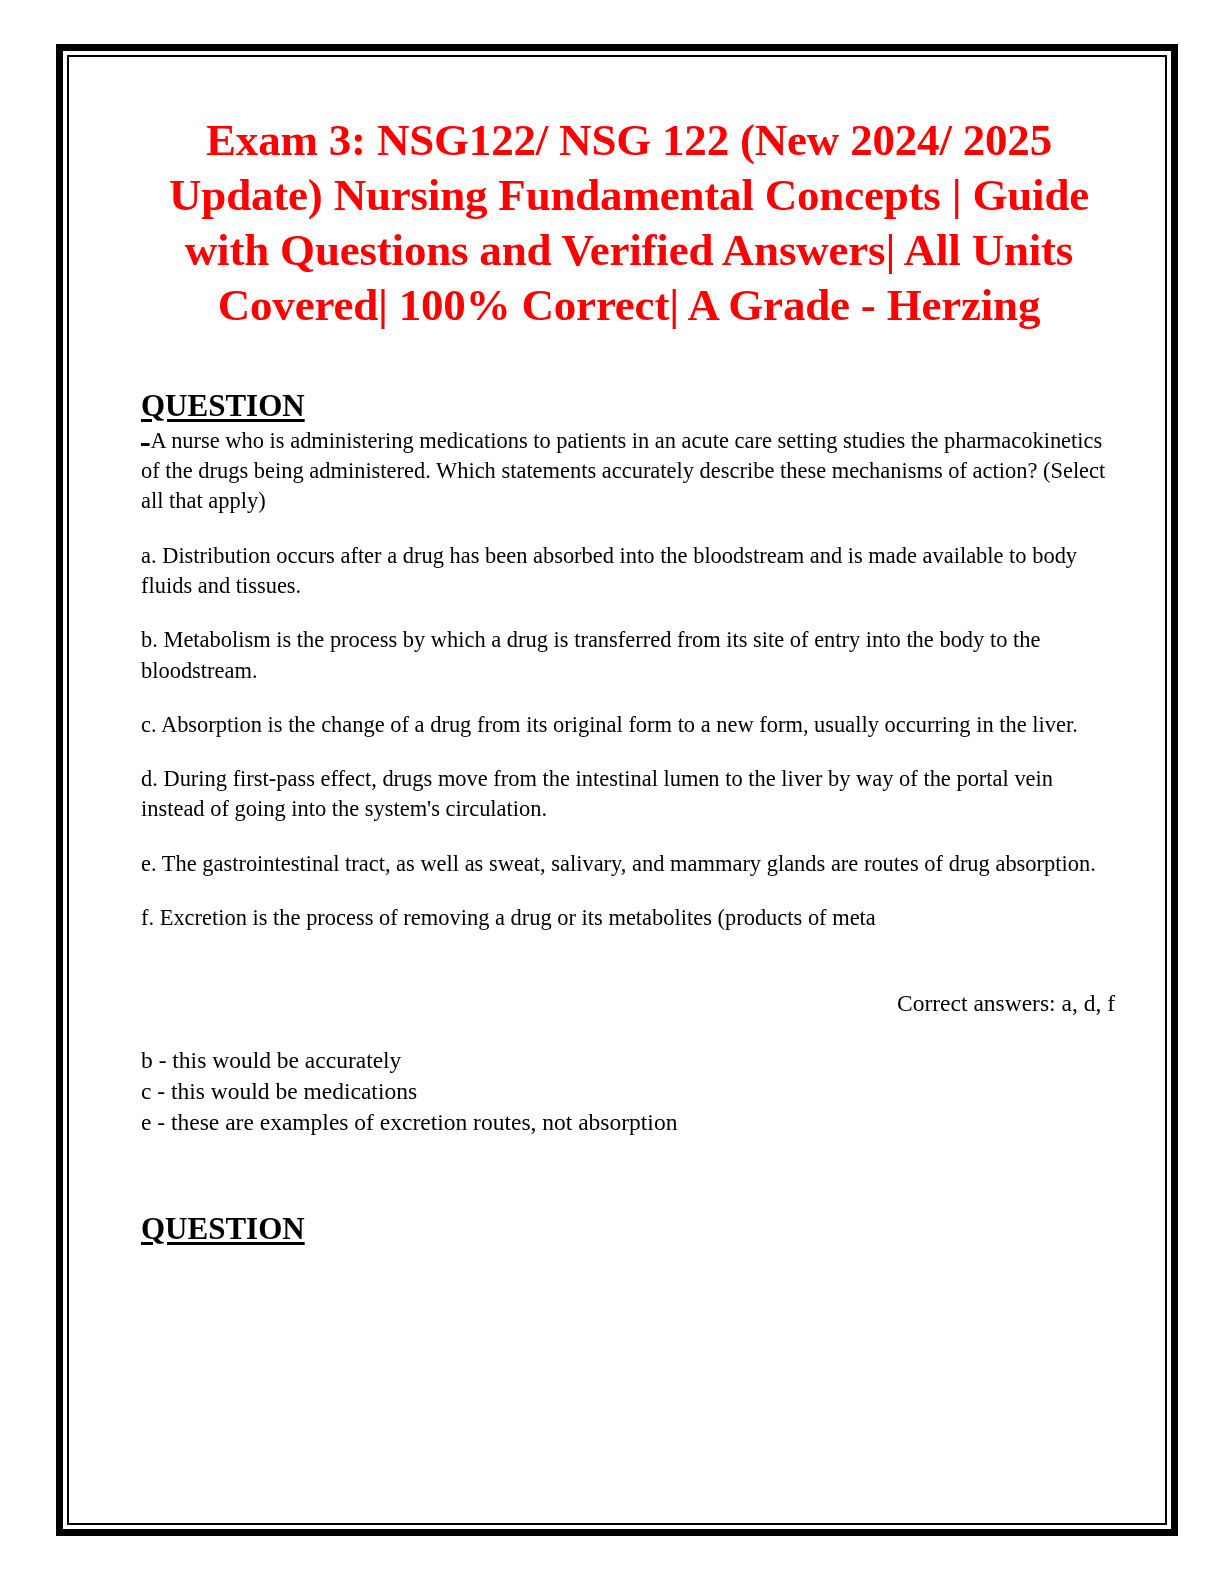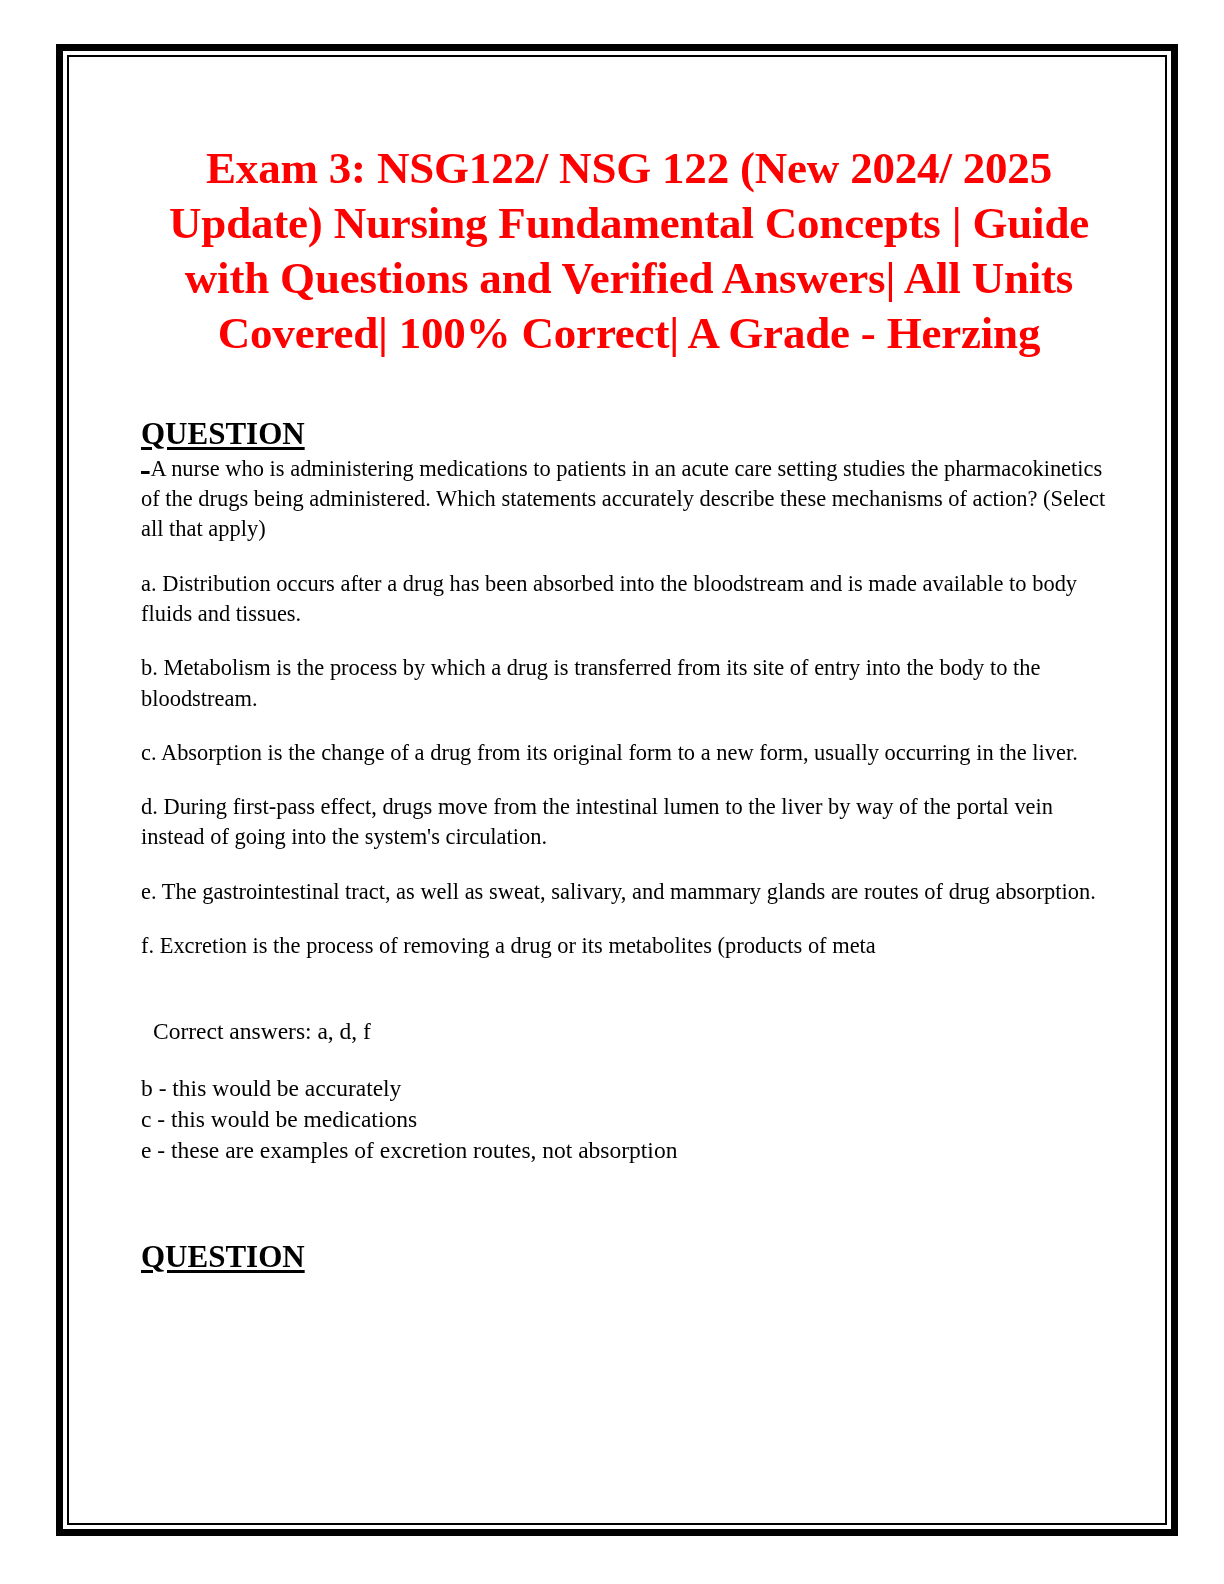--- a/index.html
+++ b/index.html
@@ -40,21 +40,21 @@
     background: #ffffff;
     overflow: hidden;
   }
 
   .content {
     position: absolute;
     left: 0;
     top: 0;
     right: 0;
     bottom: 0;
-    padding: 84px 48px 0 72px;
+    padding: 56px 48px 0 72px;
     box-sizing: border-box;
   }
 
   
   .doc-title {
     margin: 0;
     padding: 0 10px;
     text-align: center;
     color: #FF0000;
     font-family: "Liberation Serif", "DejaVu Serif", serif;
@@ -121,24 +121,25 @@
     font-family: "Liberation Serif", "DejaVu Serif", serif;
     font-weight: bold;
     font-size: 23px;
     line-height: 1.16;
     padding: 0 1px;
     transform: scaleX(0.95);
     transform-origin: left top;
   }
 
   .answer-line {
-    margin: 12px;
+    margin: 2px;
     font-family: "Liberation Serif", "DejaVu Serif", serif;
     font-size: 23.5px;
     line-height: 1.30;
+    text-align: right;
   }
 
   .explain-list {
     margin: 26px 0 0 0;
   }
 
   .explain-line {
     margin: 0;
     font-family: "Liberation Serif", "DejaVu Serif", serif;
     font-size: 23.5px;

